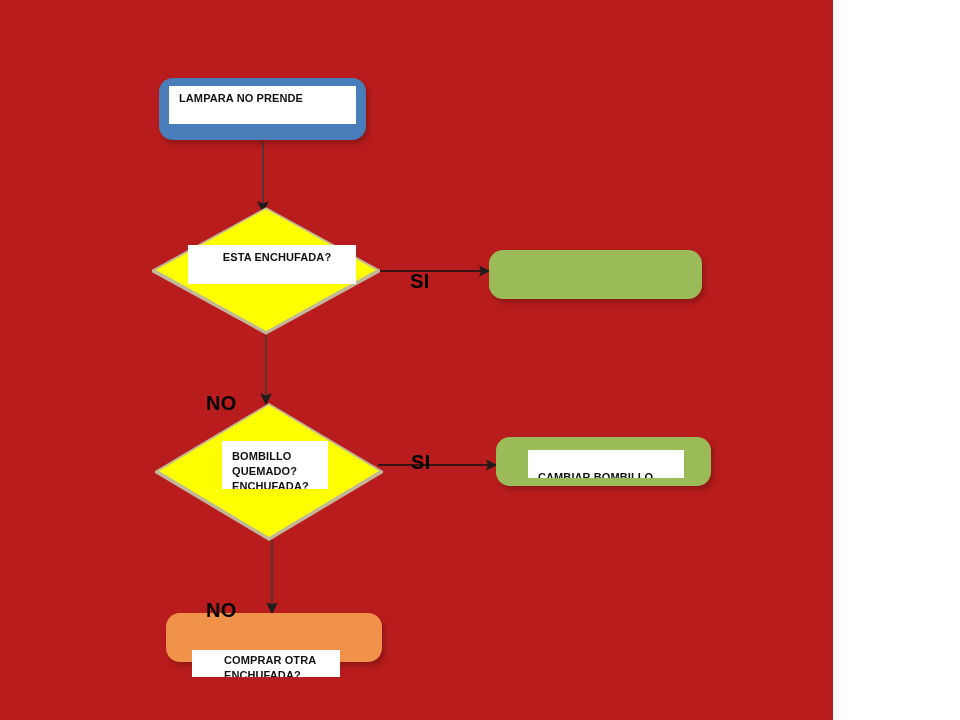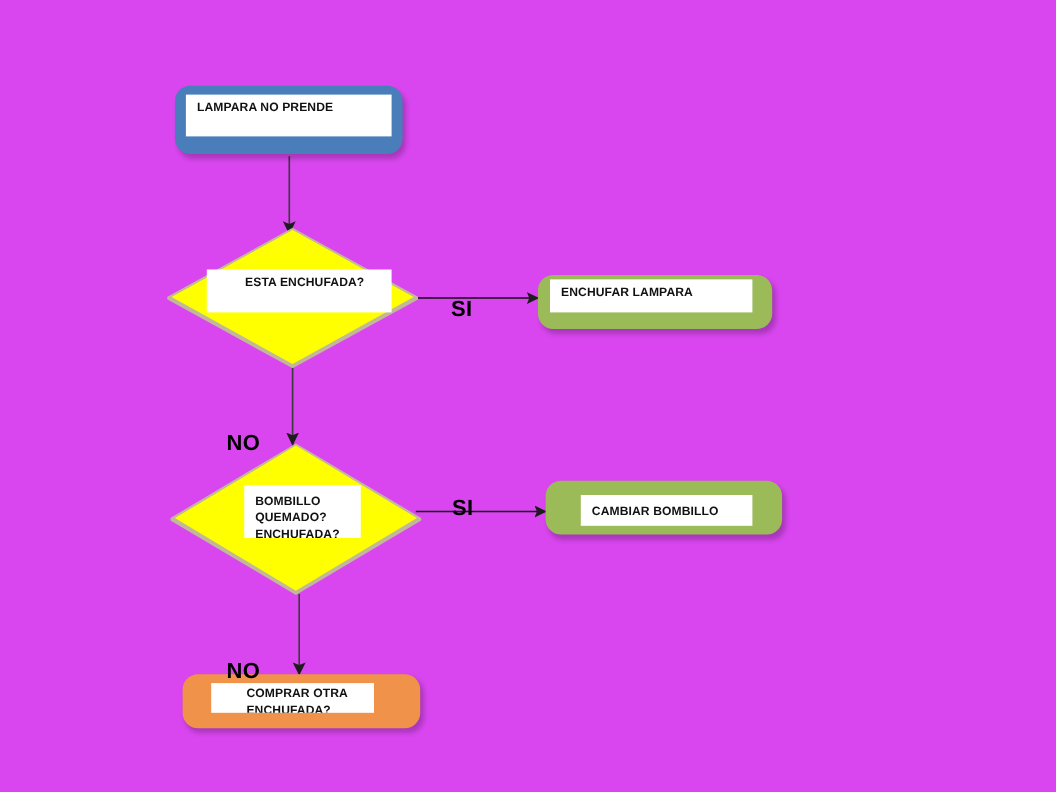--- a/index.html
+++ b/index.html
@@ -5,23 +5,23 @@
   html, body {
     margin: 0;
     padding: 0;
     background: #ffffff;
   }
   body {
     font-family: "Liberation Sans", sans-serif;
   }
   #canvas {
     position: relative;
-    width: 960px;
+    width: 833px;
     height: 720px;
-    background: #d946ef;
+    background: #b91c1c;
     overflow: hidden;
   }
 
   
   .node { position: absolute; }
 
   
   .rbox {
     position: absolute;
     border-radius: 14px;
@@ -105,41 +105,40 @@
       <svg width="228" height="128" viewBox="0 0 228 128" xmlns="http://www.w3.org/2000/svg">
         <polygon points="114,3 225,64 114,125 3,64" fill="#ffff00" stroke="#c3b79a" stroke-width="5"></polygon>
         <polygon points="114,2 224,63 114,124 4,63" fill="#ffff00" stroke="none"></polygon>
       </svg>
     </div>
   </div>
   <div class="textbox" style="left:188px; top:245px; width:168px; height:39px;text-align:center;">ESTA ENCHUFADA?</div>
 
   <div class="rbox green node" style="left:489px; top:250px; width:213px; height:49px;">
   </div>
-  <div class="textbox" style="left:500px; top:254px; width:184px; height:30px;">ENCHUFAR LAMPARA</div>
 
   <div class="diamond-wrap" style="left:155px; top:403px; width:228px; height:138px;">
     <div class="diamond">
       <svg width="228" height="138" viewBox="0 0 228 138" xmlns="http://www.w3.org/2000/svg">
         <polygon points="114,3 225,69 114,135 3,69" fill="#ffff00" stroke="#c3b79a" stroke-width="5"></polygon>
         <polygon points="114,2 224,68 114,134 4,68" fill="#ffff00" stroke="none"></polygon>
       </svg>
     </div>
   </div>
   <div class="textbox" style="left:222px; top:441px; width:106px; height:48px; padding-top:8px;">BOMBILLO
 QUEMADO?
 ENCHUFADA?</div>
 
   <div class="rbox green node" style="left:496px; top:437px; width:215px; height:49px;">
   </div>
-  <div class="textbox" style="left:528px; top:450px; width:156px; height:28px; padding-top:8px;">CAMBIAR BOMBILLO</div>
+  <div class="textbox" style="left:528px; top:450px; width:156px; height:28px; padding-top:20px;">CAMBIAR BOMBILLO</div>
 
   <div class="rbox orange node" style="left:166px; top:613px; width:216px; height:49px;">
   </div>
-  <div class="textbox" style="left:192px; top:621px; width:148px; height:27px; padding-top:3px;padding-left:32px;">COMPRAR OTRA
+  <div class="textbox" style="left:192px; top:650px; width:148px; height:27px; padding-top:3px;padding-left:32px;">COMPRAR OTRA
 ENCHUFADA?</div>
 
   <div class="conn-label" style="left:410px; top:231px;">SI</div>
 
   <div class="conn-label" style="left:206px; top:353px;">NO</div>
 
   <div class="conn-label" style="left:411px; top:412px;">SI</div>
 
   <div class="conn-label" style="left:206px; top:560px;">NO</div>
 

